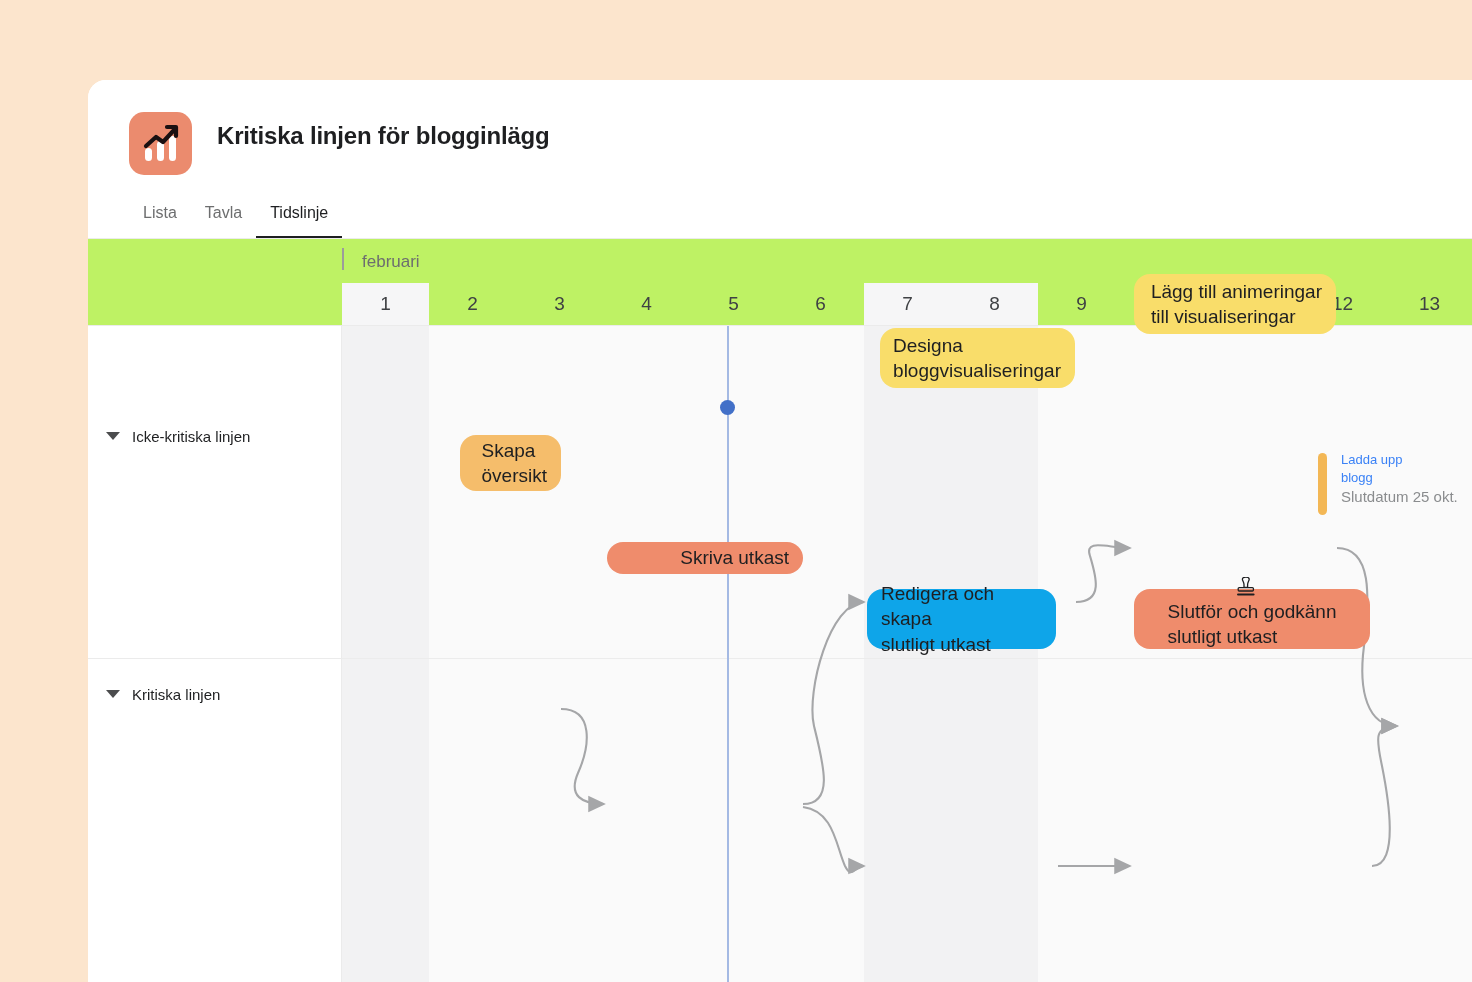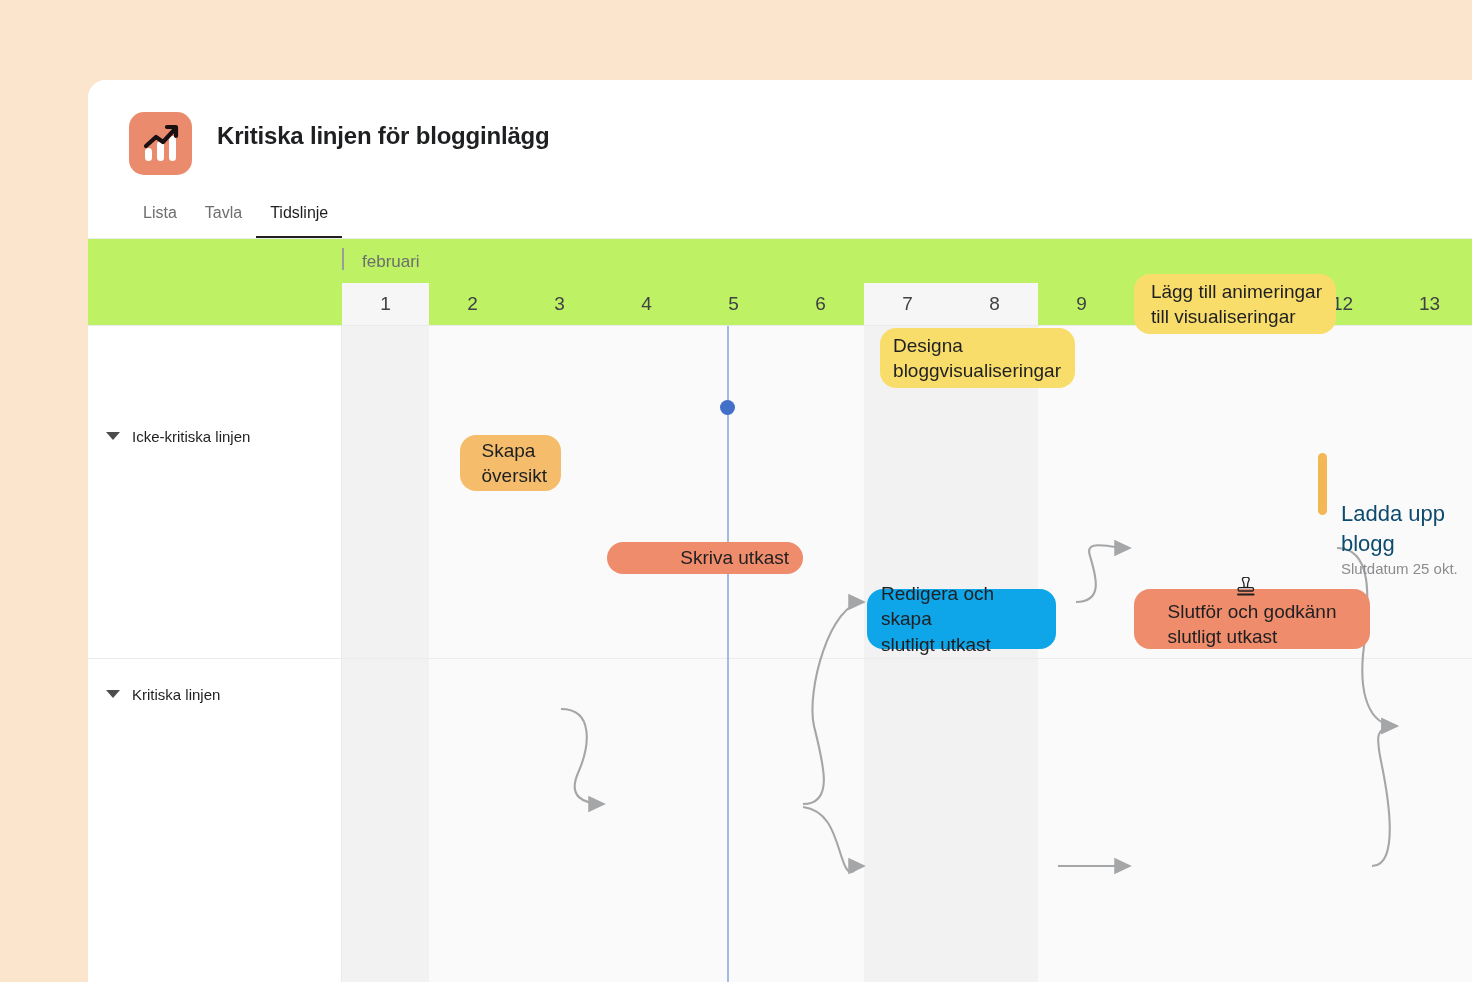--- a/index.html
+++ b/index.html
@@ -279,25 +279,24 @@
   .milestone .mbar {
     width: 9px;
     height: 62px;
     border-radius: 5px;
     background: #f3b755;
     flex: 0 0 auto;
     margin-top: 2px;
   }
   .milestone .mtext { margin-left: 14px; }
   .milestone .mtitle {
-    font-size: 22px;
-    color: #0c4a6e;
+    font-size: 13px;
+    color: #3b82f6;
     line-height: 1.35;
     white-space: pre-line;
-    margin-top: 48px;
   }
   .milestone .msub {
     font-size: 15px;
     color: #8a8c8e;
     margin-top: 2px;
     white-space: nowrap;
   }
 </style>
 </head>
 <body>

